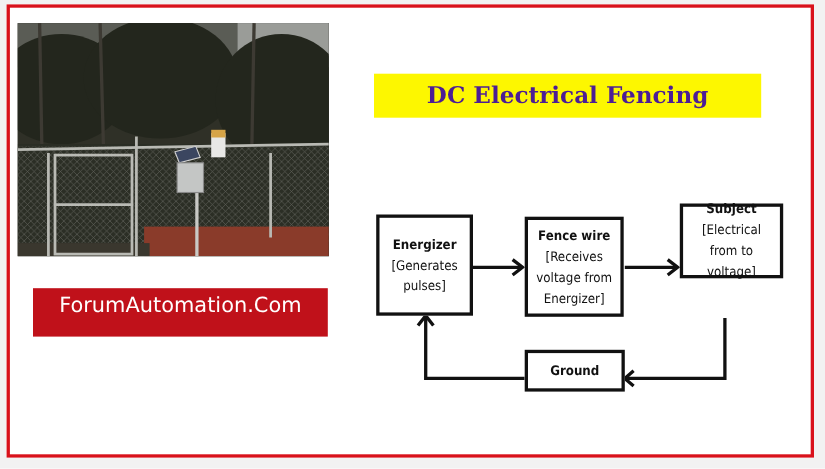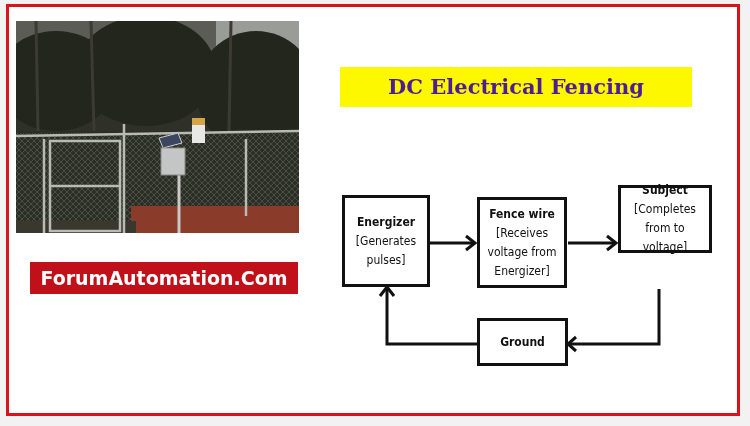--- a/index.html
+++ b/index.html
@@ -1,19 +1,19 @@
 <!DOCTYPE html>
 <html><head>
 <meta charset="utf-8">
 <style>
   html, body { margin:0; padding:0; }
   body { width:750px; height:426px; background:#f2f2f2; position:relative; overflow:hidden; font-family:"Liberation Sans", sans-serif; }
   .frame { position:absolute; left:6px; top:4px; width:734px; height:412px; border:3px solid #d9121b; background:#ffffff; box-sizing:border-box; }
   .photo { position:absolute; left:16px; top:21px; width:283px; height:212px; overflow:hidden; background:#2a2a22; }
-  .brand { position:absolute; left:30px; top:262px; width:268px; height:32px; background:#c0111a; color:#fff; font-family:"DejaVu Sans", sans-serif; font-weight:bold; font-size:19px; line-height:32px; text-align:center; letter-spacing:0px; }
+  .brand { position:absolute; left:30px; top:262px; width:268px; height:44px; background:#c0111a; color:#fff; font-family:"DejaVu Sans", sans-serif; font-weight:normal; font-size:19px; line-height:32px; text-align:center; letter-spacing:0px; }
   .title { position:absolute; left:340px; top:67px; width:352px; height:40px; background:#fdf700; color:#4c1d95; font-family:"DejaVu Serif", serif; font-weight:bold; font-size:21px; line-height:40px; text-align:center; }
   .box { position:absolute; border:3px solid #111; background:#fff; box-sizing:border-box; display:flex; flex-direction:column; align-items:center; justify-content:center; text-align:center; font-family:"DejaVu Sans Condensed","DejaVu Sans", sans-serif; font-size:12px; line-height:19px; color:#111; }
   .box .hd { font-weight:bold; }
   .diagram svg { position:absolute; left:0; top:0; }
 </style>
 </head>
 <body>
 
 <div class="frame"></div>
 
@@ -87,21 +87,21 @@
 
   <div class="box" style="left:477px;top:197px;width:90px;height:91px;">
     <span class="hd">Fence wire</span>
     <span>[Receives</span>
     <span>voltage from</span>
     <span>Energizer]</span>
   </div>
 
   <div class="box" style="left:618px;top:185px;width:94px;height:68px;">
     <span class="hd">Subject</span>
-    <span>[Completes</span>
+    <span>[Electrical</span>
     <span>from to</span>
     <span>voltage]</span>
   </div>
 
-  <div class="box" style="left:477px;top:318px;width:91px;height:48px;">
+  <div class="box" style="left:477px;top:318px;width:91px;height:38px;">
     <span class="hd">Ground</span>
   </div>
 </div>
 
 </body></html>

